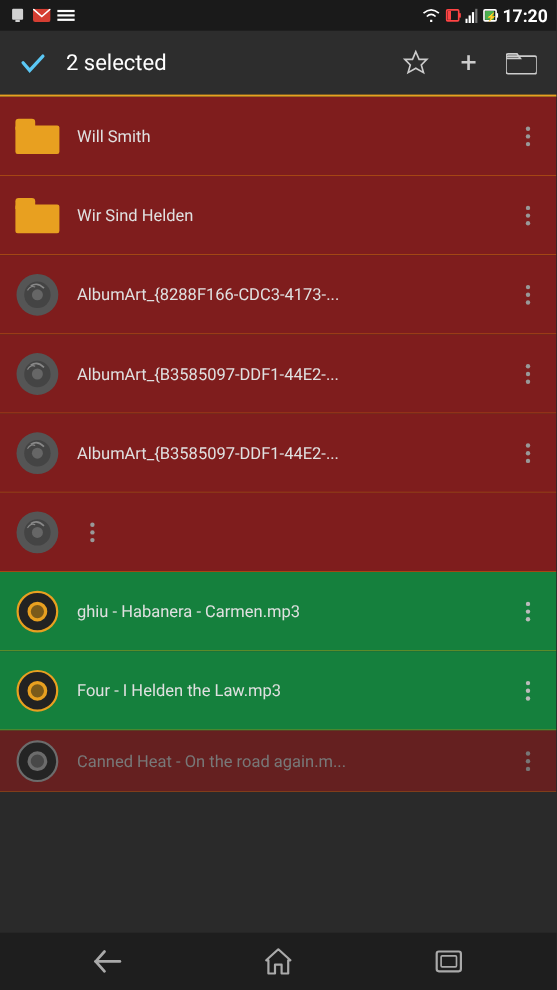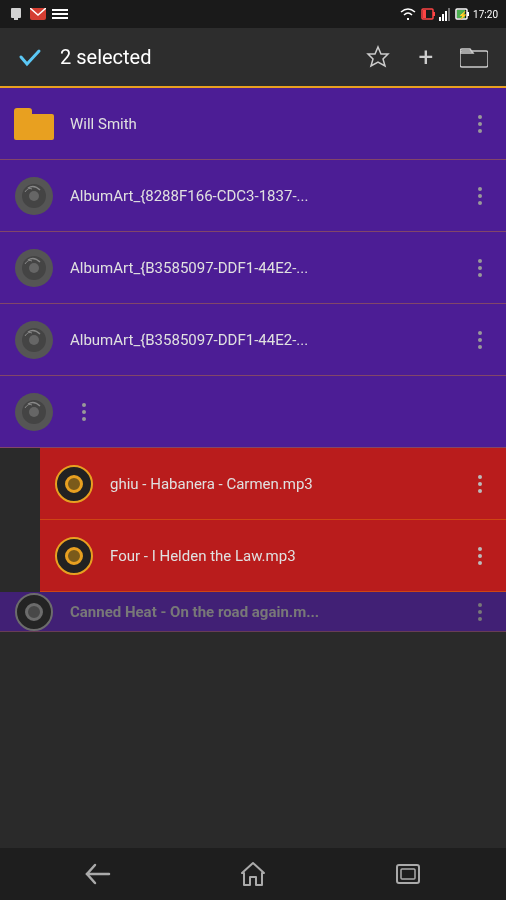--- a/index.html
+++ b/index.html
@@ -83,25 +83,24 @@
     }
 
     .list-item {
       display: flex;
       align-items: center;
       padding: 0 12px;
       height: 72px;
       border-bottom: 1px solid rgba(255,165,0,0.3);
       cursor: pointer;
       position: relative;
-      background: #4c1d95;
+      background: #7f1d1d;
     }
     .list-item.selected-item {
-      background: #b91c1c;
-      margin-left: 40px;
+      background: #15803d;
     }
 
     .item-icon {
       width: 44px;
       height: 44px;
       display: flex;
       align-items: center;
       justify-content: center;
       flex-shrink: 0;
       margin-right: 14px;
@@ -273,21 +272,21 @@
       <rect x="3" y="7" width="2" height="7" fill="#fff"></rect>
       <rect x="6" y="4" width="2" height="10" fill="#fff"></rect>
       <rect x="9" y="1" width="2" height="13" fill="#fff" opacity="0.4"></rect>
     </svg>
     <svg width="14" height="14" viewBox="0 0 14 14">
       <rect x="1" y="2" width="11" height="10" rx="1" fill="none" stroke="#fff" stroke-width="1.5"></rect>
       <rect x="12" y="5" width="2" height="4" fill="#fff"></rect>
       <rect x="2" y="3" width="8" height="8" fill="#4caf50"></rect>
       <text x="3" y="11" font-size="8" fill="#fff">⚡</text>
     </svg>
-    <span style="font-size:10px;font-weight:400;">17:20</span>
+    <span style="font-size:16px;font-weight:700;">17:20</span>
   </div>
 </div>
 
 <div class="action-bar">
   <div class="check-icon">
     <svg width="26" height="26" viewBox="0 0 26 26">
       <polyline points="4,13 10,20 22,7" fill="none" stroke="#5bc8f5" stroke-width="3" stroke-linecap="round"></polyline>
     </svg>
   </div>
   <span class="selected-text">2 selected</span>
@@ -314,33 +313,44 @@
       <div class="folder-icon"></div>
     </div>
     <span class="item-name">Will Smith</span>
     <div class="more-icon">
       <span></span>
         <span></span>
         <span></span>
     </div>
   </div>
 
+  <div class="list-item">
+    <div class="item-icon">
+      <div class="folder-icon"></div>
+    </div>
+    <span class="item-name">Wir Sind Helden</span>
+    <div class="more-icon">
+      <span></span>
+        <span></span>
+        <span></span>
+    </div>
+  </div>
 
   <div class="list-item">
     <div class="item-icon">
       <div class="album-art-icon">
         <svg viewBox="0 0 28 28" fill="none">
           <circle cx="14" cy="14" r="12" fill="#444"></circle>
           <circle cx="14" cy="14" r="5" fill="#666"></circle>
           <path d="M8 6 Q14 2 20 8" stroke="#888" stroke-width="1.5" fill="none"></path>
           <path d="M5 10 Q8 5 12 7" stroke="#888" stroke-width="1" fill="none"></path>
         </svg>
       </div>
     </div>
-    <span class="item-name">AlbumArt_{8288F166-CDC3-1837-...</span>
+    <span class="item-name">AlbumArt_{8288F166-CDC3-4173-...</span>
     <div class="more-icon">
       <span></span>
         <span></span>
         <span></span>
     </div>
   </div>
 
   <div class="list-item">
     <div class="item-icon">
       <div class="album-art-icon">
@@ -414,21 +424,21 @@
       <div class="music-icon-selected"></div>
     </div>
     <span class="item-name">Four - I Helden the Law.mp3</span>
     <div class="more-icon">
       <span style="background:#bbb;"></span>
         <span style="background:#bbb;"></span>
         <span style="background:#bbb;"></span>
     </div>
   </div>
 
-  <div class="list-item" style="height:40px;opacity:0.7;font-weight:bold;">
+  <div class="list-item" style="height:56px;opacity:0.7;">
     <div class="item-icon">
       <div class="music-icon"></div>
     </div>
     <span class="item-name" style="color:#999;">Canned Heat - On the road again.m...</span>
     <div class="more-icon">
       <span></span>
         <span></span>
         <span></span>
     </div>
   </div>

